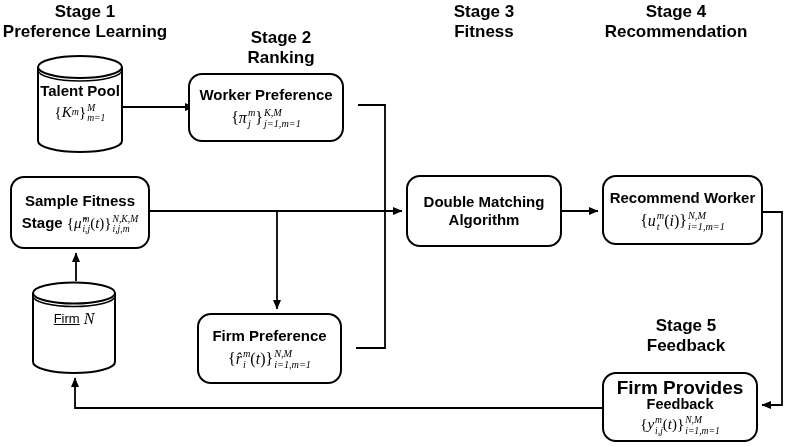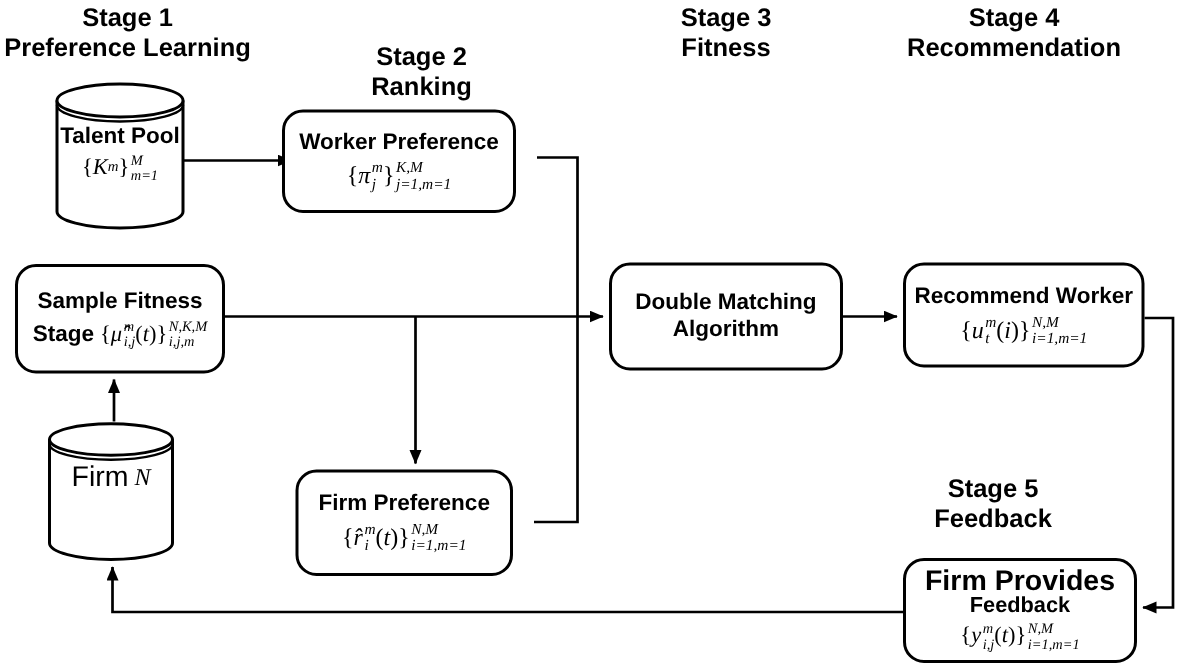--- a/index.html
+++ b/index.html
@@ -5,21 +5,21 @@
   html,body{margin:0;padding:0;background:#ffffff;}
   .canvas{position:relative;width:787px;height:447px;background:#ffffff;overflow:hidden;
           font-family:"Liberation Sans",sans-serif;color:#000;padding-left:39px;}
   svg.wires{position:absolute;left:0;top:0;z-index:1;}
   .hdr{position:absolute;z-index:3;text-align:center;font-weight:700;font-size:17px;line-height:20px;}
   .box{position:absolute;z-index:2;background:#fff;border:2.2px solid #000;border-radius:14px;
        display:flex;flex-direction:column;align-items:center;justify-content:center;box-sizing:border-box;}
   .box .lbl{font-weight:700;font-size:15px;line-height:18px;text-align:center;}
   .cyl-text{position:absolute;z-index:2;display:flex;flex-direction:column;align-items:center;justify-content:center;text-align:center;}
   .cyl-text .lbl{font-weight:700;font-size:15px;line-height:17px;}
-  .cyl-text .lbl-reg{font-weight:400;font-size:19px;line-height:17px;}
+  .cyl-text .lbl-reg{font-weight:400;font-size:13px;line-height:17px;text-decoration:underline;}
   .frm{font-family:"Liberation Serif",serif;font-size:16px;line-height:1;display:inline-flex;align-items:center;white-space:nowrap;}
   .frm .fm-n{font-style:normal;}
   .frm .fm-i{font-style:italic;}
   .frm .fm-sub{font-style:italic;font-size:0.66em;vertical-align:sub;}
   .frm .stk{display:inline-flex;flex-direction:column;align-items:flex-start;justify-content:center;
             font-size:0.64em;line-height:1.05;font-style:italic;vertical-align:middle;
             transform:translateY(0.08em);margin-left:1px;}
   .row{display:flex;align-items:center;gap:4px;}
   .mt2{margin-top:3px;}
 </style>
@@ -66,21 +66,21 @@
     <div>Ranking</div>
   </div>
   <div class="hdr" style="left:414px;top:2px;width:140px;text-align:center;">
     <div>Stage 3</div>
     <div>Fitness</div>
   </div>
   <div class="hdr" style="left:591px;top:2px;width:170px;">
     <div>Stage 4</div>
     <div>Recommendation</div>
   </div>
-  <div class="hdr" style="left:582px;top:316px;width:160px;">
+  <div class="hdr" style="left:606px;top:316px;width:160px;">
     <div>Stage 5</div>
     <div>Feedback</div>
   </div>
 
   <div class="cyl-text" style="left:38px;top:82px;width:84px;">
     <div class="lbl">Talent Pool</div>
     <div class="frm mt2" style="font-size:15px;">
         <span class="fm-n">{</span>
         <span class="fm-i">K</span>
         <span class="fm-sub">m</span>

